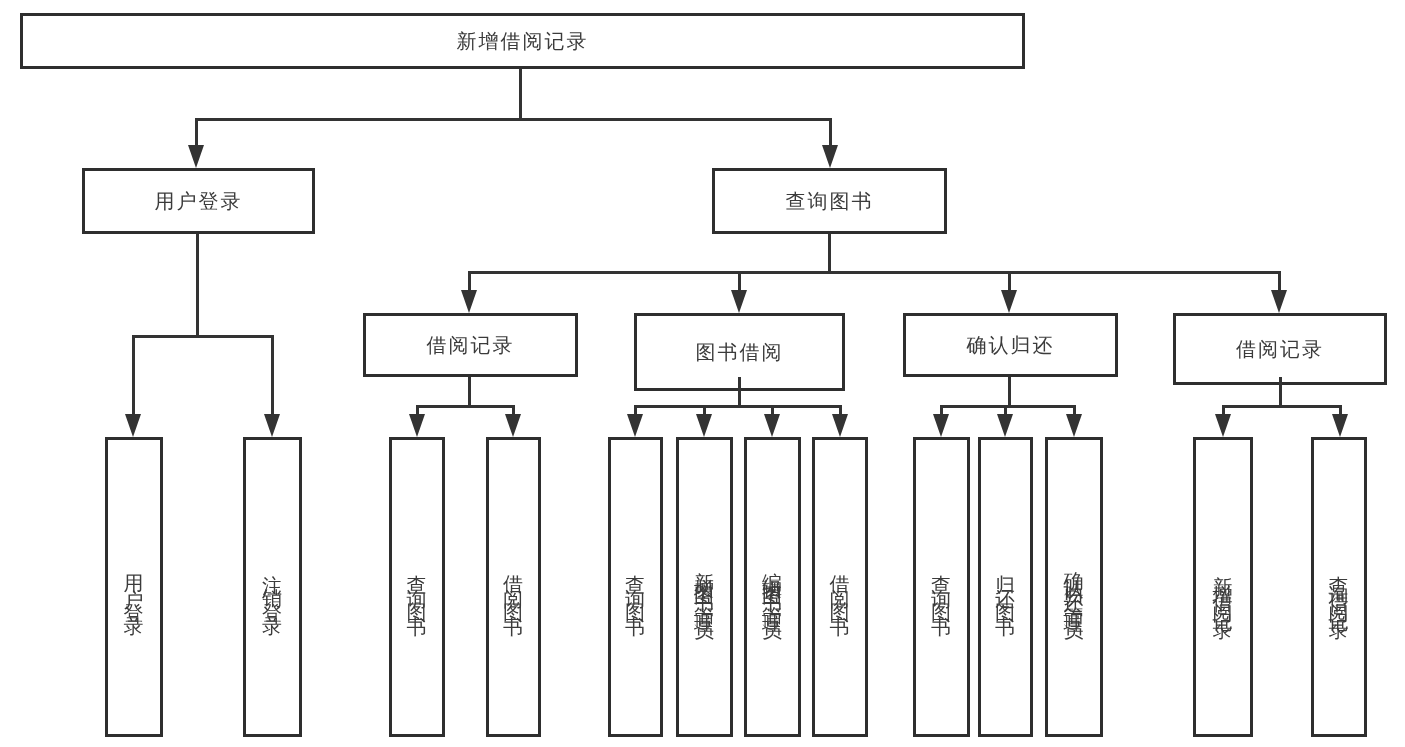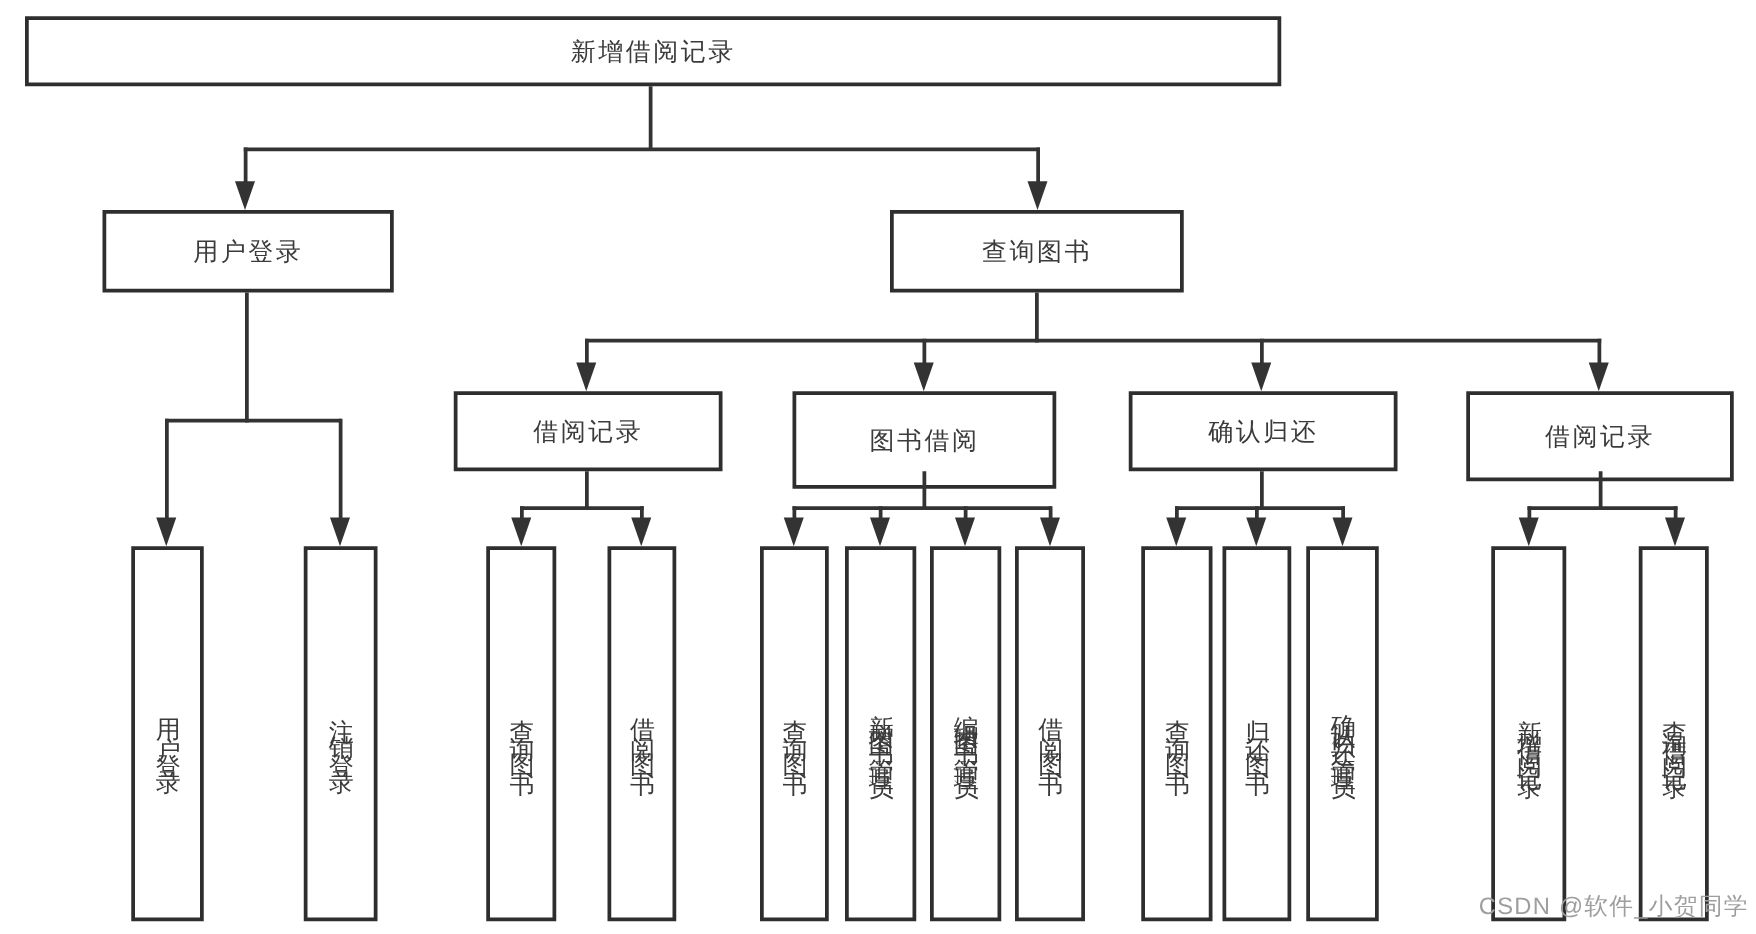--- a/index.html
+++ b/index.html
@@ -162,15 +162,14 @@
   <div class="arrow" style="left:997px;top:414px"></div>
   <div class="arrow" style="left:1066px;top:414px"></div>
 
   <div class="vline" style="left:1279px;top:377px;height:30px"></div>
   <div class="hline" style="left:1222px;top:405px;width:120px"></div>
   <div class="vline" style="left:1222px;top:405px;height:16px"></div>
   <div class="vline" style="left:1339px;top:405px;height:16px"></div>
   <div class="arrow" style="left:1215px;top:414px"></div>
   <div class="arrow" style="left:1332px;top:414px"></div>
 
-  <div class="watermark">CSDN @软件_小贺同学</div>
 
 </div>
 
 </body></html>

